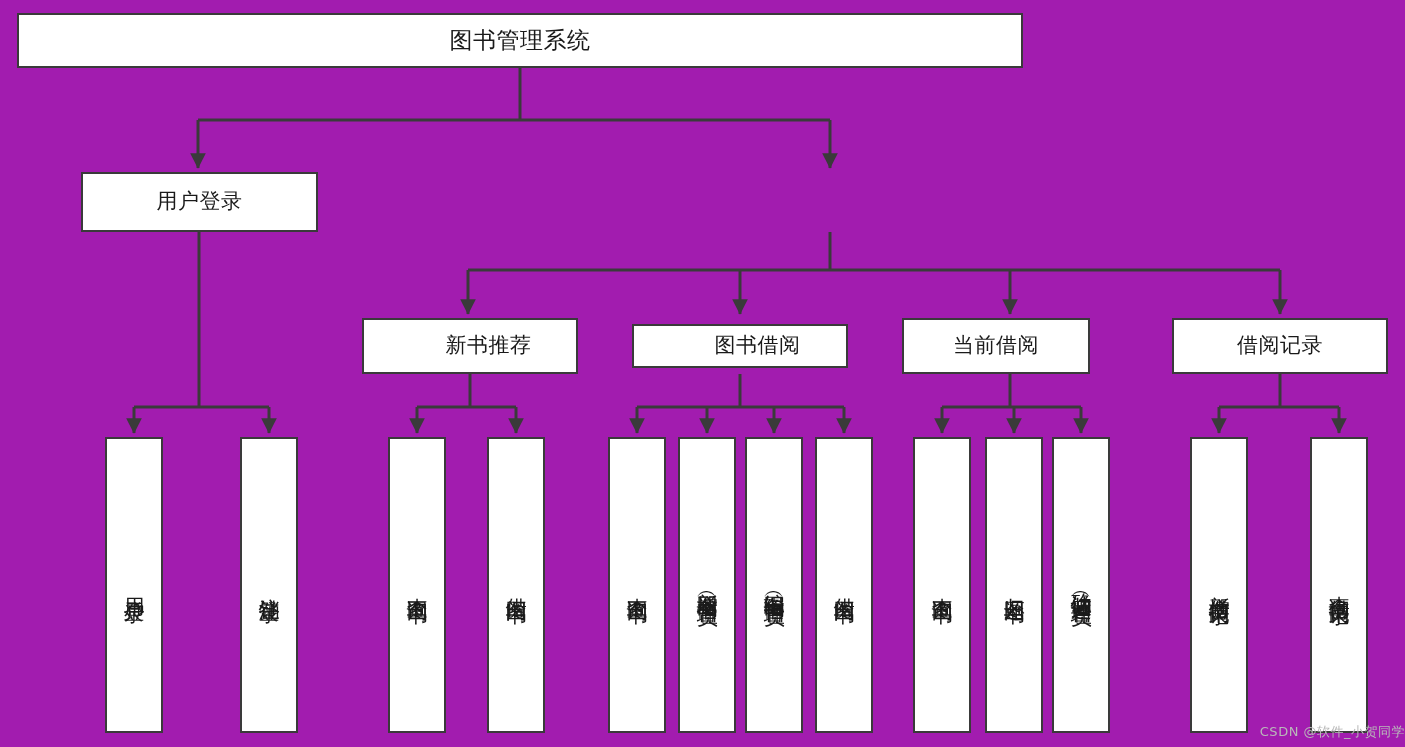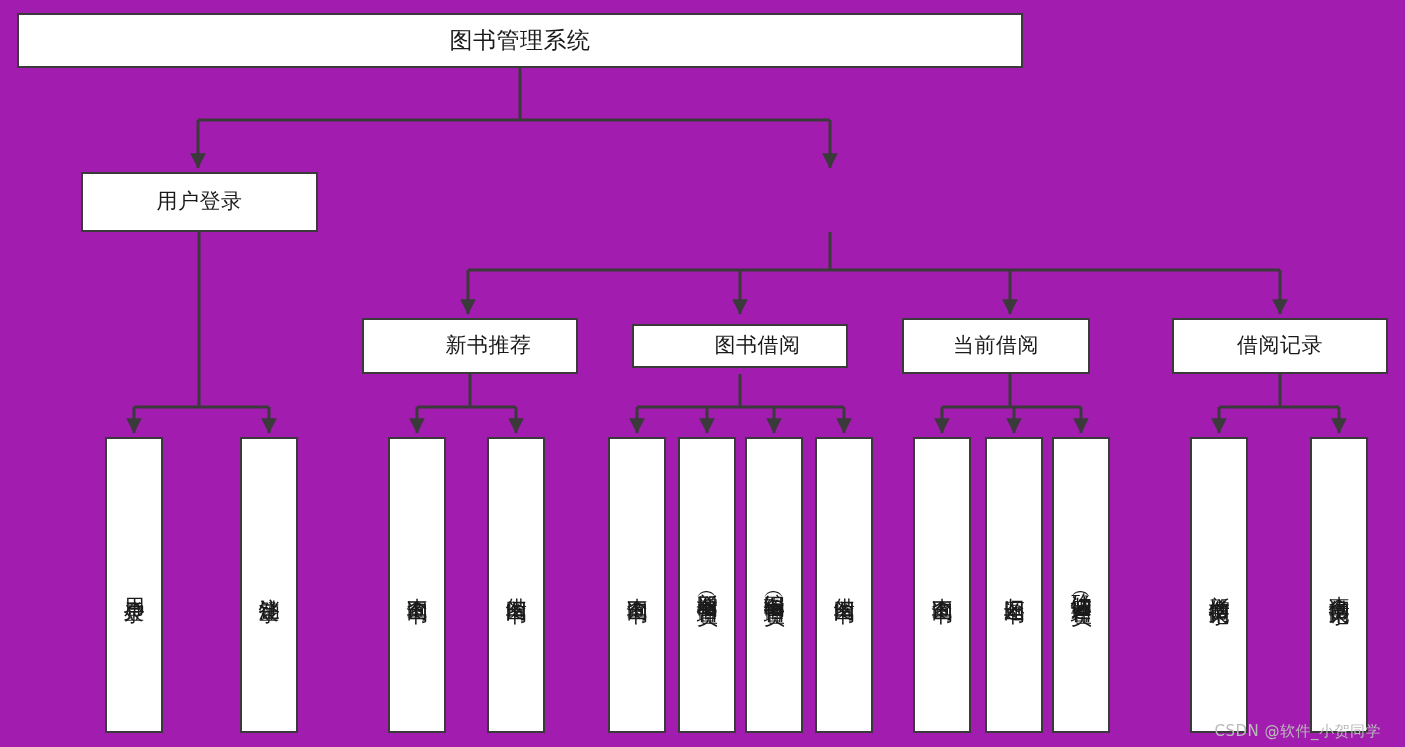--- a/index.html
+++ b/index.html
@@ -51,23 +51,23 @@
   .node-leaf .lbl {
     font-size: 21px;
     writing-mode: vertical-rl;
     text-orientation: upright;
     line-height: 1.25;
     letter-spacing: 2px;
     white-space: nowrap;
   }
   #watermark {
     position: absolute;
-    right: 24px;
+    right: 0;
     bottom: 6px;
-    font-size: 15px;
+    font-size: 13px;
     color: #b9b9b9;
     letter-spacing: 0.5px;
     white-space: nowrap;
     font-family: "DejaVu Sans", "Liberation Sans", sans-serif;
     text-align: right;
   }
 </style>
 </head>
 <body>
 

